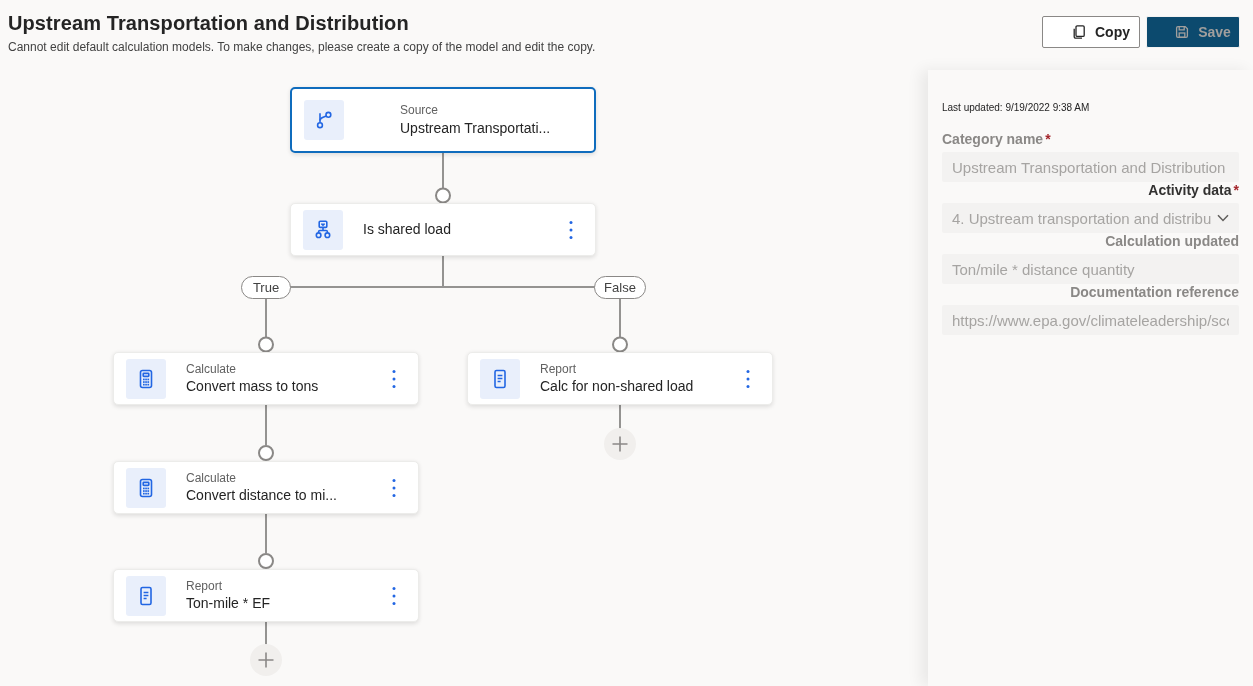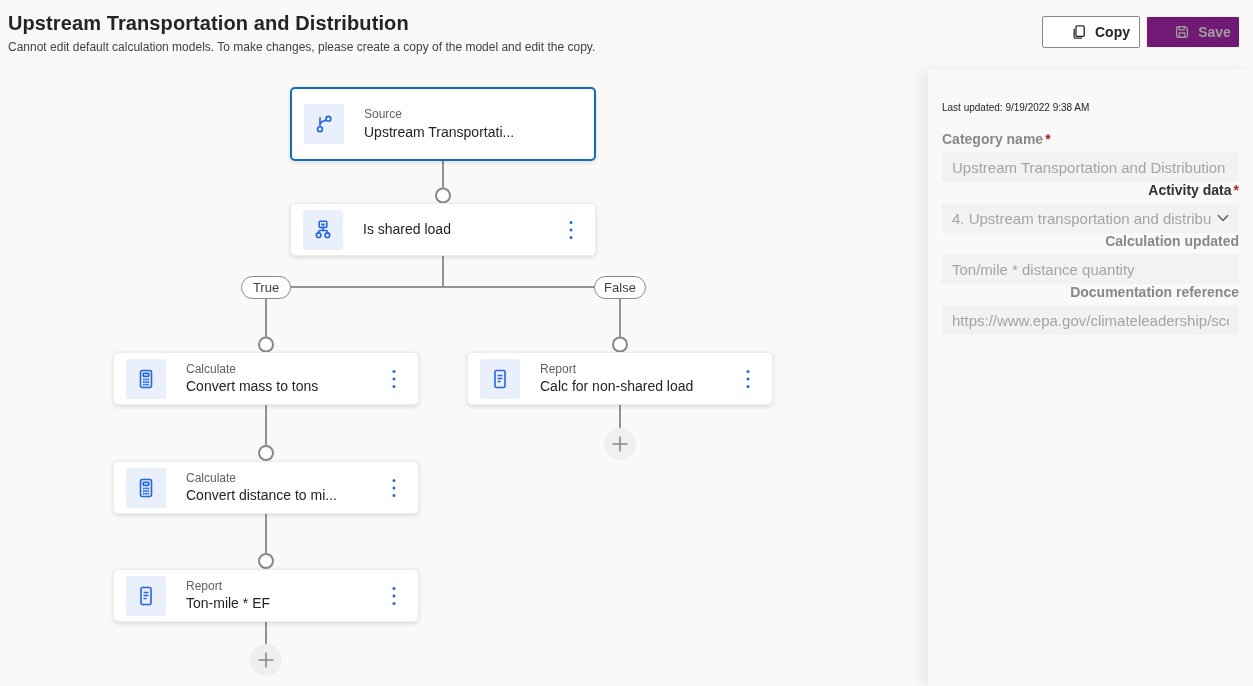--- a/index.html
+++ b/index.html
@@ -13,28 +13,28 @@
   }
   #app { position: absolute; inset: 0; }
 
   
   .page-title { position: absolute; left: 8px; top: 12px; font-size: 20px; font-weight: 700; color: #242424; letter-spacing: .1px; }
   .page-subtitle { position: absolute; left: 8px; top: 40px; font-size: 12px; color: #424242; }
 
   .btn { position: absolute; top: 16px; height: 32px; display: flex; align-items: center; justify-content: center; gap: 8px;
          font-size: 14px; font-weight: 600; border-radius: 2px; cursor: pointer; font-family: inherit; padding-left: 19px; }
   .btn-copy { left: 1042px; width: 98px; background: #ffffff; border: 1px solid #8a8886; color: #242424; }
-  .btn-save { left: 1146px; width: 94px; background: #701a75; border: 1px solid #f3f2f1; color: #a19f9d; cursor: default; }
+  .btn-save { left: 1146px; width: 94px; background: #0c4a6e; border: 1px solid #f3f2f1; color: #a19f9d; cursor: default; }
 
   
   #connectors { position: absolute; left: 0; top: 0; z-index: 1; }
 
   .node { position: absolute; width: 306px; height: 53px; background: #fff; border: 1px solid #ececea; border-radius: 5px;
           box-shadow: 0 1.6px 4px rgba(0,0,0,.11); display: flex; align-items: center; padding: 0 12px; z-index: 2; cursor: pointer; }
-  .node.selected { border: 2px solid #0f6cbd; height: 74px; }
+  .node.selected { border: 2px solid #0f6cbd; height: 66px; gap: 36px; }
   .node-ic { width: 40px; height: 40px; background: #e9effb; border-radius: 3px; display: flex; align-items: center; justify-content: center;
              margin-right: 20px; flex-shrink: 0; }
   .node-tx { display: flex; flex-direction: column; justify-content: center; line-height: 1.3; flex: 1; min-width: 0; }
   .node-type { font-size: 12px; color: #616161; }
   .node-title { font-size: 14px; font-weight: 400; color: #242424; white-space: nowrap; overflow: hidden; }
   .kebab { position: absolute; right: 14px; top: 50%; transform: translateY(-50%); width: 20px; height: 30px; border: none; background: none;
            display: flex; align-items: center; justify-content: center; cursor: pointer; }
 
   .pill { position: absolute; height: 23px; background: #fff; border: 1px solid #8a8886; border-radius: 12px;
           display: flex; align-items: center; justify-content: center; font-size: 13px; color: #424242; z-index: 2; }

